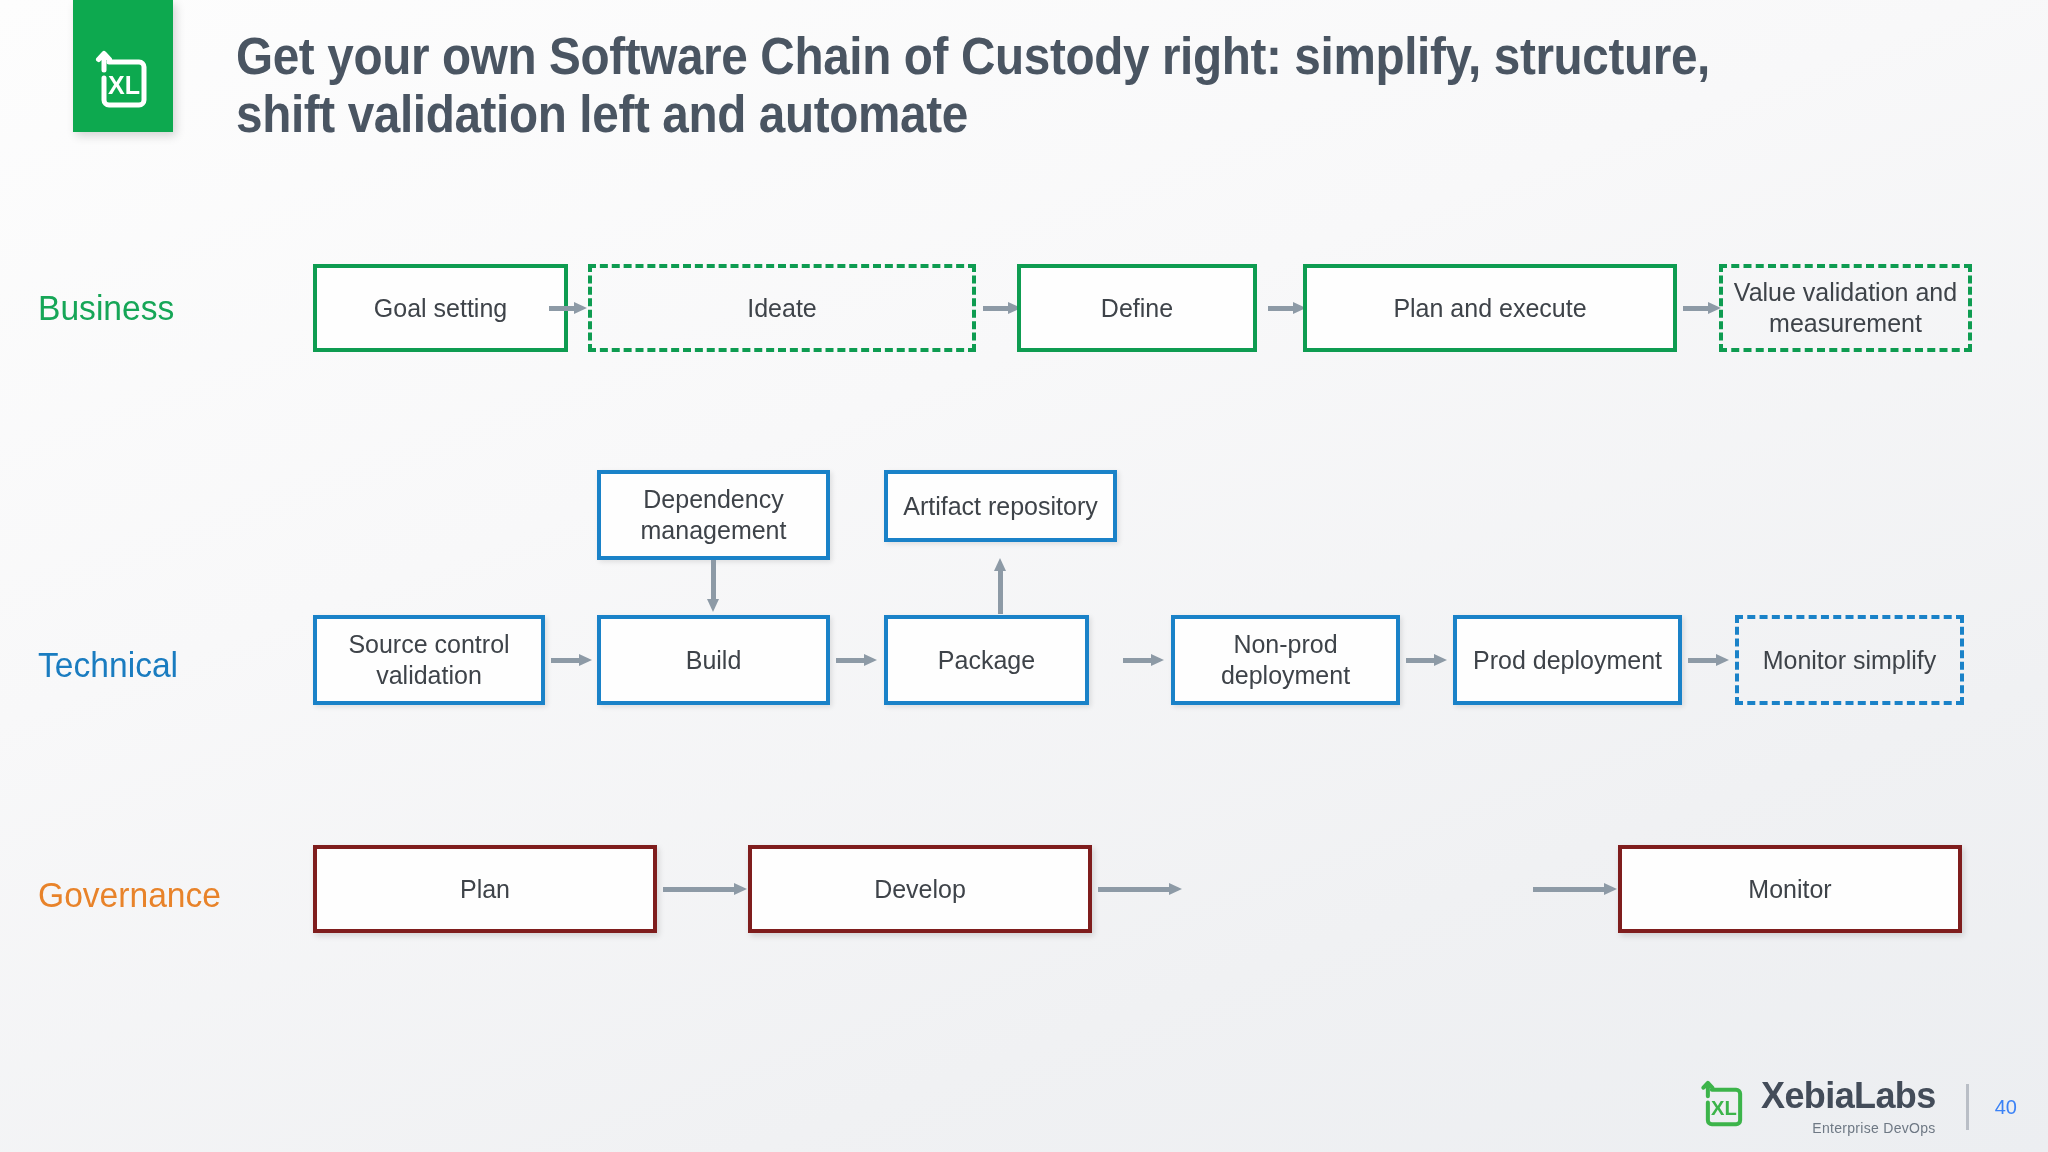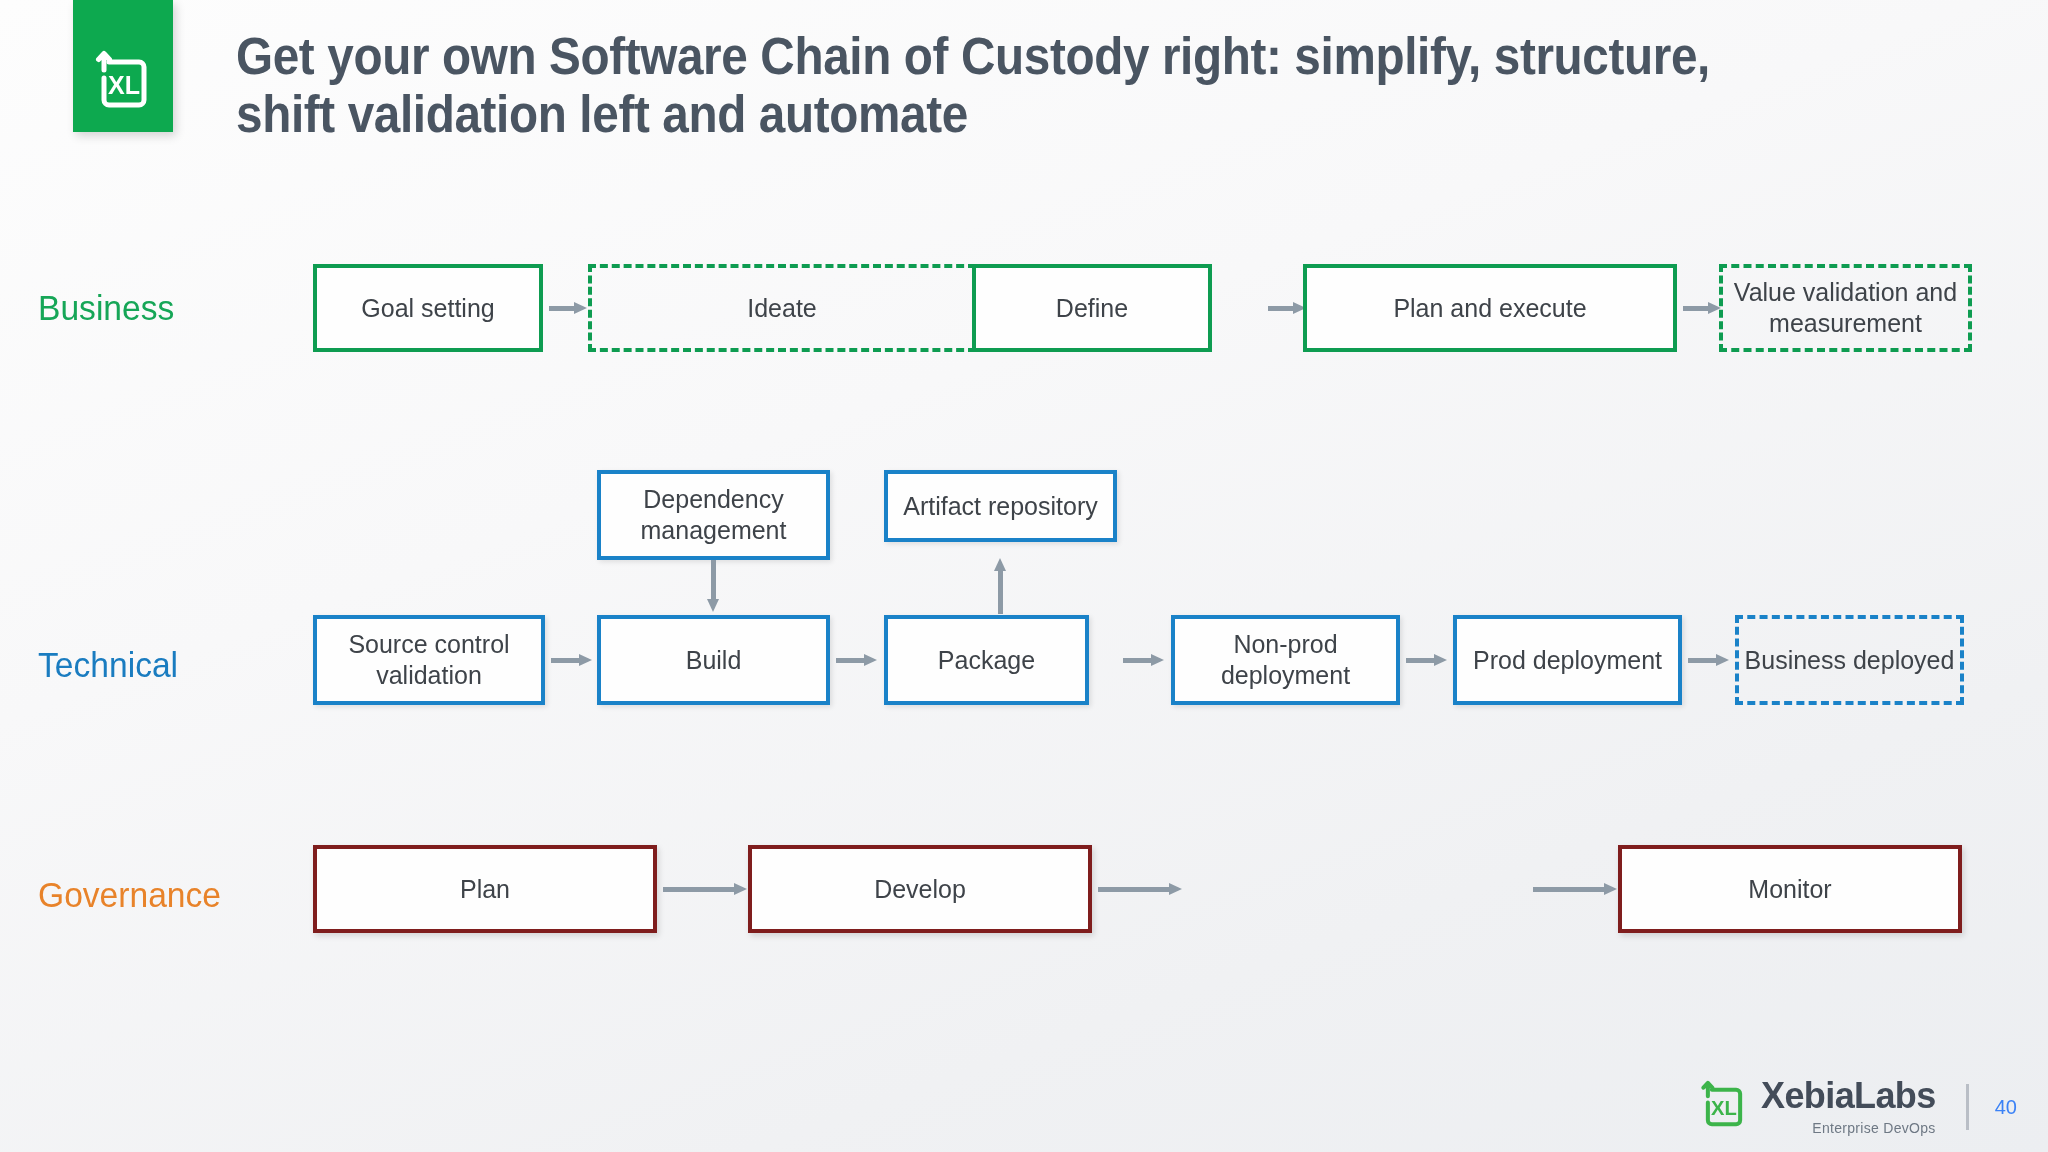--- a/index.html
+++ b/index.html
@@ -83,35 +83,35 @@
       <path d="M14 12 h30 a5 5 0 0 1 5 5 v33 a5 5 0 0 1 -5 5 h-30 a5 5 0 0 1 -5 -5 v-22" fill="none" stroke="#ffffff" stroke-width="5" stroke-linecap="round"></path>
       <path d="M9 20 V4 M3.5 9.5 L9 3.5 L14.5 9.5" fill="none" stroke="#ffffff" stroke-width="5" stroke-linecap="round" stroke-linejoin="round"></path>
       <text x="29" y="44" font-family="Liberation Sans, sans-serif" font-size="25" font-weight="bold" fill="#ffffff" text-anchor="middle">XL</text>
     </svg>
   </div>
 
   <div class="slide-title">Get your own Software Chain of Custody right: simplify, structure, shift validation left and automate</div>
 
   <div class="row-label" id="label-business">Business</div>
 
-  <div class="node green" style="left:313px;top:264px;width:230px;height:88px;">
+  <div class="node green" style="left:313px;top:264px;width:255px;height:88px;">
     <span>Goal setting</span>
   </div>
   <div class="arrow-h" style="left:549px;top:302px;width:38px;">
     <div class="shaft" style="width:26px;"></div>
       <div class="head" style="left:25px;"></div>
   </div>
   <div class="node green dashed" style="left:588px;top:264px;width:388px;height:88px;">
     <span>Ideate</span>
   </div>
   <div class="arrow-h" style="left:983px;top:302px;width:38px;">
     <div class="shaft" style="width:26px;"></div>
       <div class="head" style="left:25px;"></div>
   </div>
-  <div class="node green" style="left:972px;top:264px;width:240px;height:88px;">
+  <div class="node green" style="left:1017px;top:264px;width:240px;height:88px;">
     <span>Define</span>
   </div>
   <div class="arrow-h" style="left:1268px;top:302px;width:38px;">
     <div class="shaft" style="width:26px;"></div>
       <div class="head" style="left:25px;"></div>
   </div>
   <div class="node green" style="left:1303px;top:264px;width:374px;height:88px;">
     <span>Plan and execute</span>
   </div>
   <div class="arrow-h" style="left:1683px;top:302px;width:38px;">
@@ -169,21 +169,21 @@
       <div class="head" style="left:28px;"></div>
   </div>
   <div class="node blue" style="left:1453px;top:615px;width:229px;height:90px;">
     <span>Prod deployment</span>
   </div>
   <div class="arrow-h" style="left:1688px;top:654px;width:42px;">
     <div class="shaft" style="width:29px;"></div>
       <div class="head" style="left:28px;"></div>
   </div>
   <div class="node blue dashed" style="left:1735px;top:615px;width:229px;height:90px;">
-    <span>Business deployed</span>
+    <span>Monitor simplify</span>
   </div>
 
   <div class="row-label" id="label-governance">Governance</div>
 
   <div class="node orange" style="left:313px;top:845px;width:344px;height:88px;">
     <span>Plan</span>
   </div>
   <div class="arrow-h" style="left:663px;top:883px;width:86px;">
     <div class="shaft" style="width:72px;"></div>
       <div class="head" style="left:71px;"></div>

